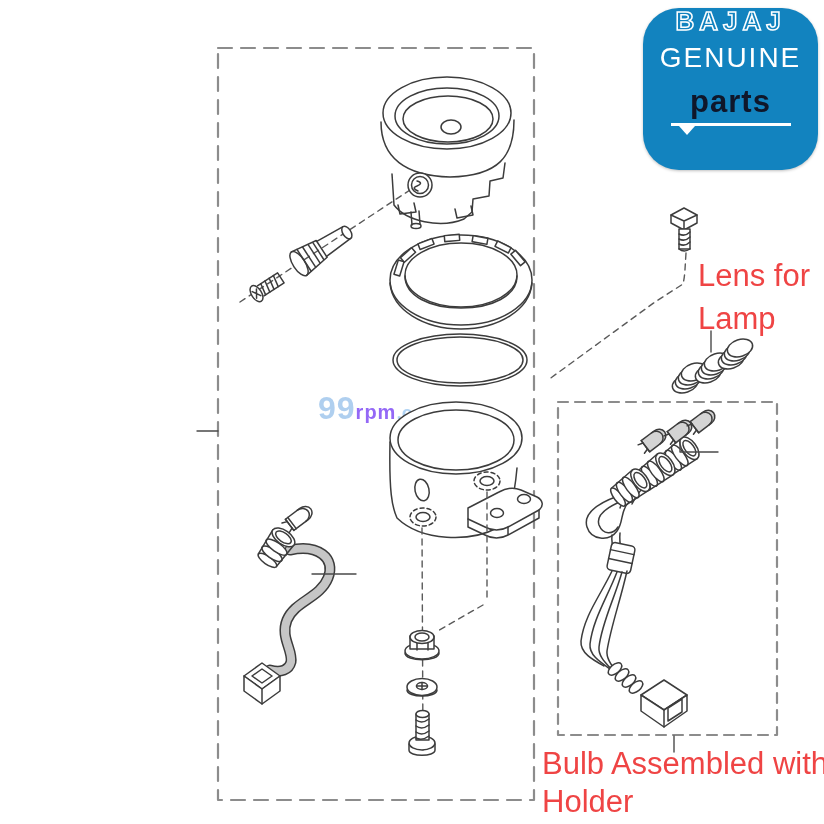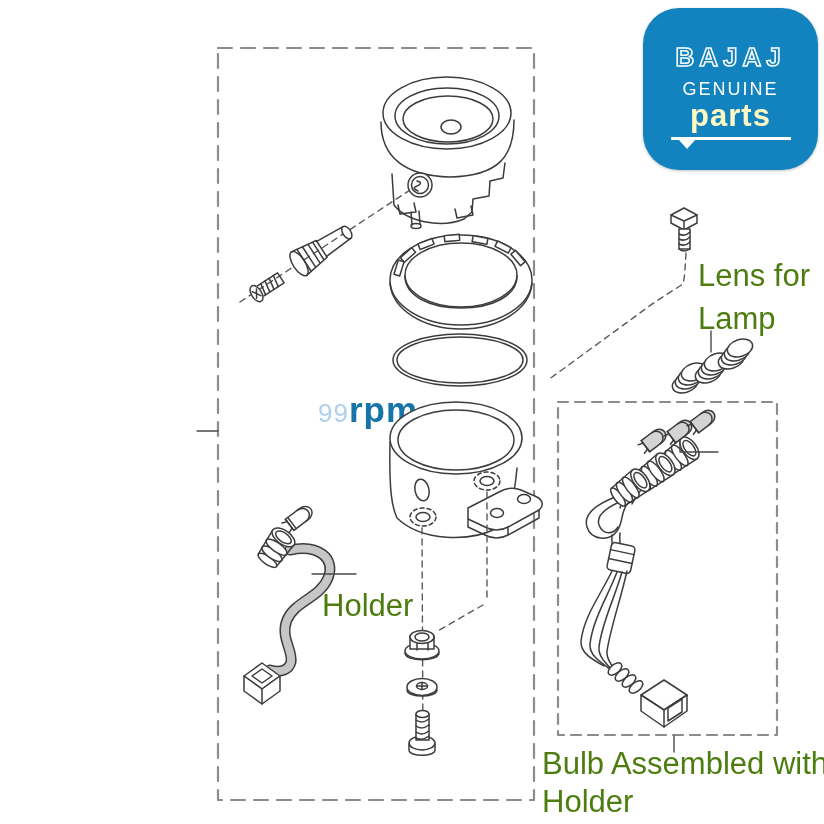--- a/index.html
+++ b/index.html
@@ -1,41 +1,41 @@
 <!DOCTYPE html>
 <html><head>
 <meta charset="utf-8">
 <style>
   * { margin:0; padding:0; box-sizing:border-box; }
   html,body { width:824px; height:824px; }
   body { background:#ffffff; font-family:"Liberation Sans", sans-serif; position:relative; overflow:hidden; }
   .stage { position:absolute; left:0; top:0; width:824px; height:824px; }
 
   .watermark { position:absolute; left:318px; top:390px; z-index:1; white-space:nowrap; opacity:.92; }
-  .wm-99  { color:#a9cbee; font-size:26px; letter-spacing:1px; }
-  .wm-rpm { color:#0369a1; font-size:35px; font-weight:700; letter-spacing:1px; }
+  .wm-99  { color:#a9cbee; font-size:32px; letter-spacing:1px;font-weight:bold; }
+  .wm-rpm { color:#8b5cf6; font-size:20px; font-weight:700; letter-spacing:1px; }
   .wm-com { color:#abd0f3; font-size:19px; font-weight:700; }
 
   .diagram-svg { position:absolute; left:0; top:0; z-index:2; }
   .artroot { stroke:#3c3c3c; stroke-width:1.5; fill:none; stroke-linecap:round; stroke-linejoin:round; }
 
-  .label { position:absolute; z-index:3; color:#4d7c0f; font-size:31px; line-height:40px; }
+  .label { position:absolute; z-index:3; color:#ef4444; font-size:31px; line-height:40px; }
   #label-speedometer   { left:8px;   top:378px; width:205px; }
   #label-lens          { left:698px; top:254px; width:126px; line-height:43px; }
   #label-bulbs         { left:684px; top:462px; width:137px; line-height:41px; }
   #label-holder        { left:322px; top:586px; width:150px; }
   #label-bulb-assembled{ left:542px; top:745px; width:300px; line-height:38px; }
 
   .logo { position:absolute; left:643px; top:8px; width:175px; height:162px; z-index:4;
           background:#1283bf; border-radius:36px; display:flex; flex-direction:column;
-          align-items:center; padding-top:36px; box-shadow:0 1px 3px rgba(0,0,0,.25); }
+          align-items:center; box-shadow:0 1px 3px rgba(0,0,0,.25); }
   .logo-brand   { font-size:26px; font-weight:700; letter-spacing:5px; line-height:1;
                   color:transparent; -webkit-text-stroke:1.5px #ffffff; }
-  .logo-genuine { font-size:18px; color:#ffffff; letter-spacing:2px; margin-top:10px; line-height:1; }
-  .logo-parts   { font-size:31px; font-weight:700; color:#fef9c3; letter-spacing:1px; margin-top:2px; line-height:1; }
+  .logo-genuine { font-size:28px; color:#ffffff; letter-spacing:2px; margin-top:10px; line-height:1; }
+  .logo-parts   { font-size:31px; font-weight:700; color:#0f172a; letter-spacing:1px; margin-top:14px; line-height:1; }
   .logo-rule    { position:relative; width:120px; height:3px; background:#ffffff; margin-top:6px; }
   .logo-arrow   { position:absolute; left:8px; top:3px; width:0; height:0;
                   border-left:8px solid transparent; border-right:8px solid transparent;
                   border-top:9px solid #ffffff; }
 </style>
 </head>
 <body>
 
 <div class="stage">
 
@@ -268,21 +268,20 @@
 
       <path d="M197,431 L218,431" stroke="#4a4a4a" stroke-width="1.4"></path>
       <path d="M312,574 L356,574" stroke="#4a4a4a" stroke-width="1.4"></path>
       <path d="M680,441 L680,452 L718,452" stroke="#4a4a4a" stroke-width="1.4"></path>
       <path d="M711,331 L711,352" stroke="#4a4a4a" stroke-width="1.4"></path>
       <path d="M674,736 L674,752" stroke="#4a4a4a" stroke-width="1.4"></path>
     </g>
   </svg>
 
   <div class="label" id="label-lens">Lens for Lamp</div>
-  <div class="label" id="label-holder">Holder</div>
   <div class="label" id="label-bulb-assembled">Bulb Assembled with Holder</div>
 
   <div class="logo">
     <div class="logo-brand">BAJAJ</div>
     <div class="logo-genuine">GENUINE</div>
     <div class="logo-parts">parts</div>
     <div class="logo-rule">
       <span class="logo-arrow"></span>
     </div>
   </div>

